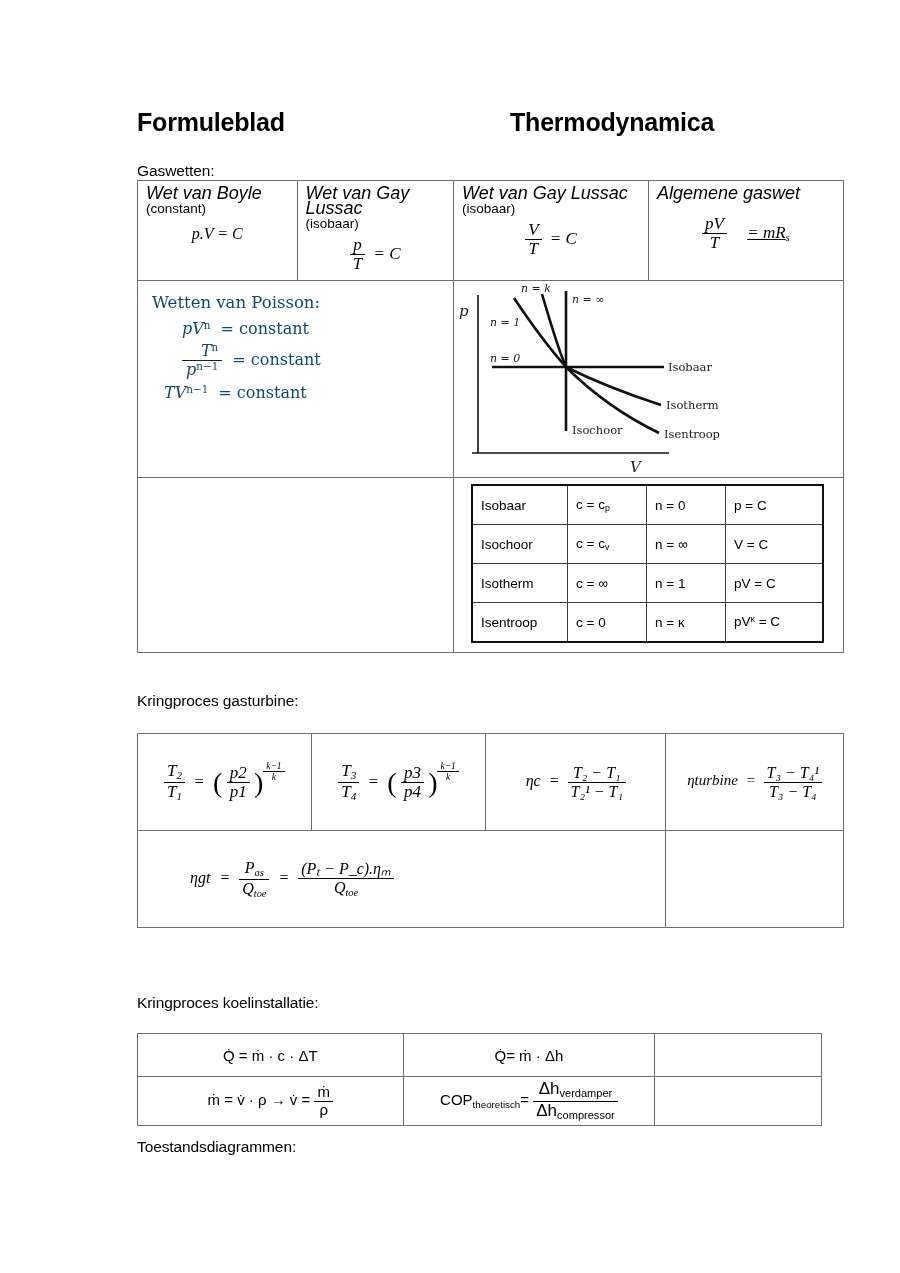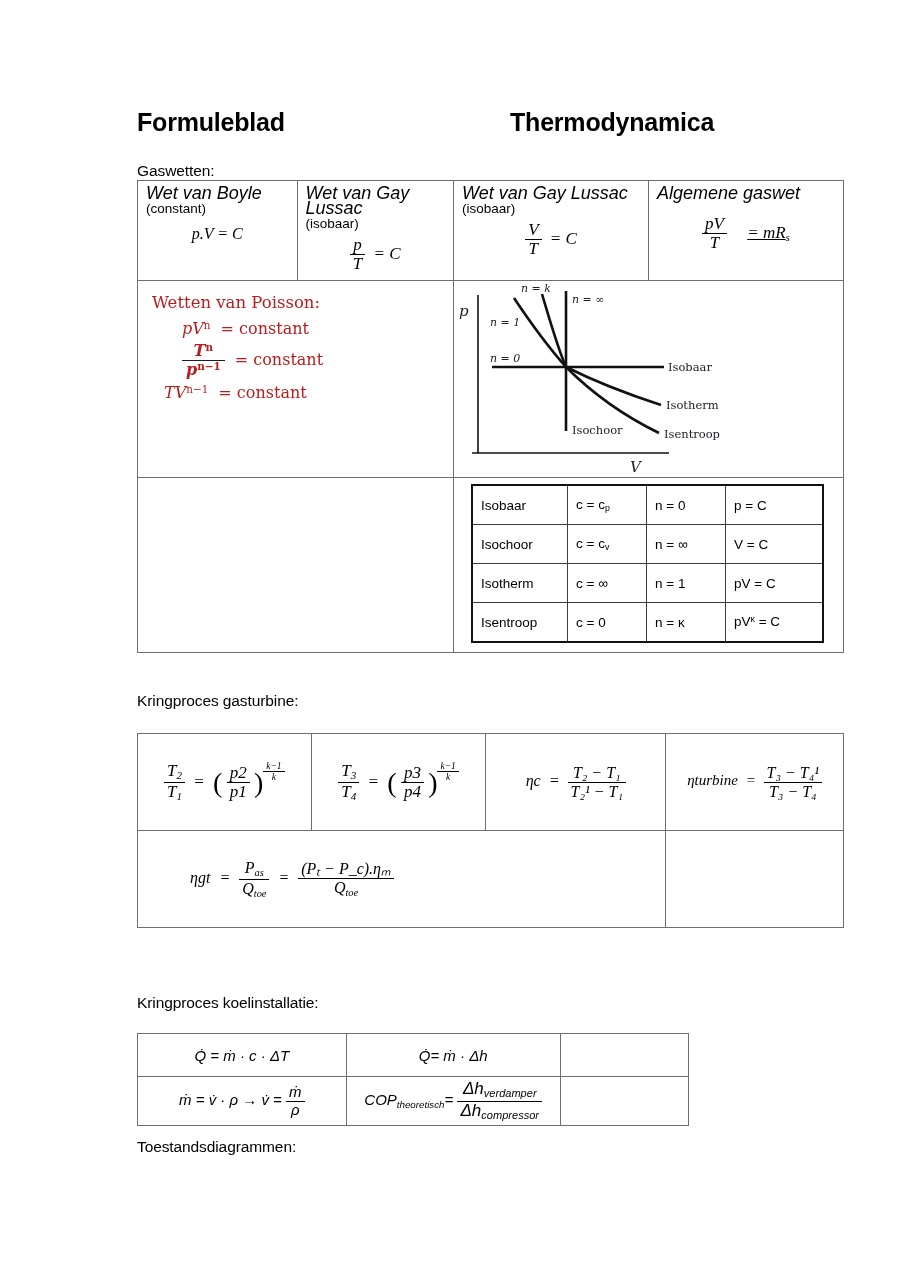--- a/index.html
+++ b/index.html
@@ -34,24 +34,24 @@
 
   
   .m{font-family:"Liberation Serif", serif;font-style:italic;}
   .frac{display:inline-block;vertical-align:middle;text-align:center;line-height:1.08;}
   .frac .num{display:block;padding:0 3px;border-bottom:1.2px solid #000;}
   .frac .den{display:block;padding:0 3px;}
   sub{font-size:.65em;vertical-align:-0.28em;}
   sup{font-size:.65em;vertical-align:0.48em;}
 
   
-  .poisson{font-family:"DejaVu Serif", serif;color:#b91c1c;}
+  .poisson{font-family:"DejaVu Serif", serif;color:#0c4a6e;}
   .poisson .ttl{font-size:16.5px;padding:12px 0 4px 14px;}
   .poisson .eq{font-size:16px;padding:3px 0 3px 44px;}
-  .poisson .eq .lhsfrac{display:inline-block;text-align:center;vertical-align:middle;line-height:1.05;font-weight:bold;}
+  .poisson .eq .lhsfrac{display:inline-block;text-align:right;vertical-align:middle;line-height:1.05;}
   .poisson .eq .lhsfrac .num{display:block;border-bottom:1.3px solid #1c1c24;padding:0 4px;}
   .poisson .eq .lhsfrac .den{display:block;padding:0 4px;}
   .poisson i{font-family:"DejaVu Serif", serif;}
 
   
   .pv-wrap{position:relative;width:100%;height:100%;}
 
   
   #iso-table{border-collapse:collapse;border:2.5px solid #111;background:#fff;}
   #iso-table td{border:1px solid #3b3b3b;font-size:13.5px;padding:0 8px;height:38px;vertical-align:middle;white-space:nowrap;}
@@ -59,21 +59,21 @@
   #iso-table td.c2{width:62px;}
   #iso-table td.c3{width:62px;}
   #iso-table td.c4{width:80px;}
   .sm{font-size:11.5px;}
 
   
   #gasturbine-table{left:137px;top:733px;width:707px;}
   #gasturbine-table td{height:96px;vertical-align:middle;text-align:center;}
 
   
-  #koel-table{left:137px;top:1033px;width:552px;font-style:italic;}
+  #koel-table{left:137px;top:1033px;width:685px;}
   #koel-table td{vertical-align:middle;text-align:center;}
 
   .fsz15{font-size:15px;}
 </style>
 </head>
 <body>
 
 <div class="page">
 
   <div class="title-row">

